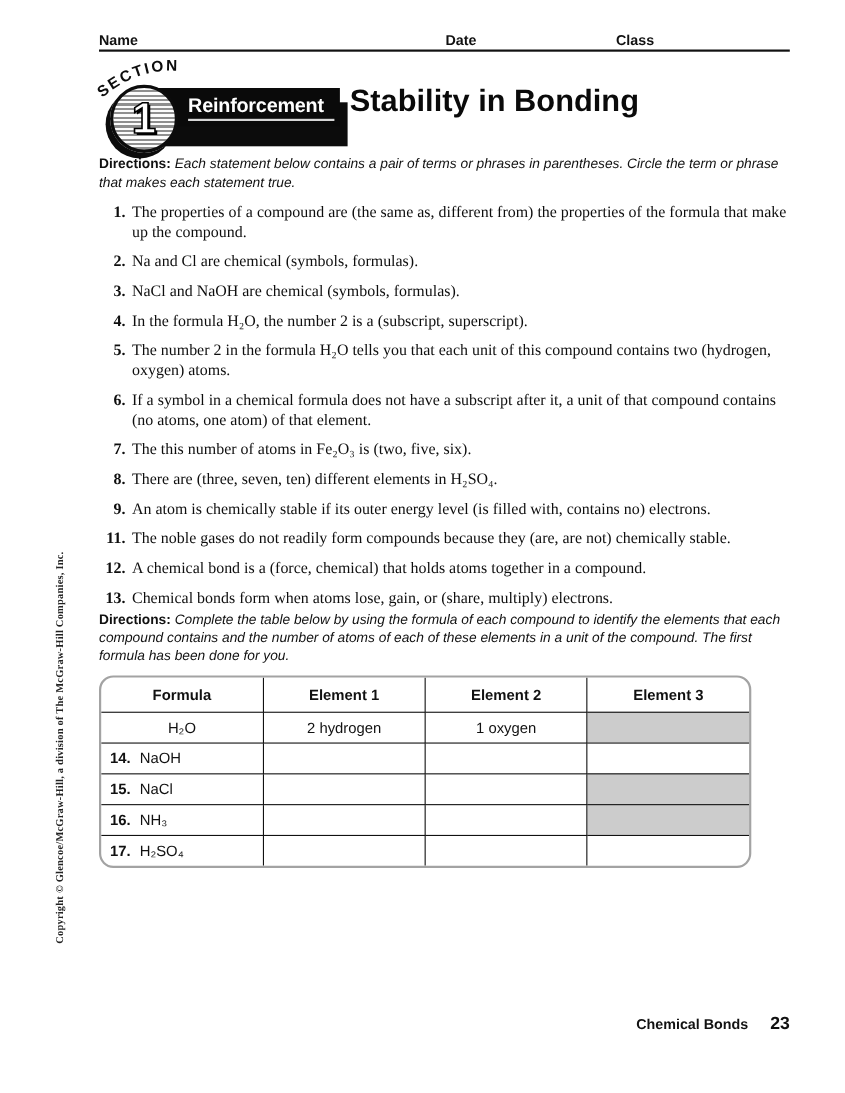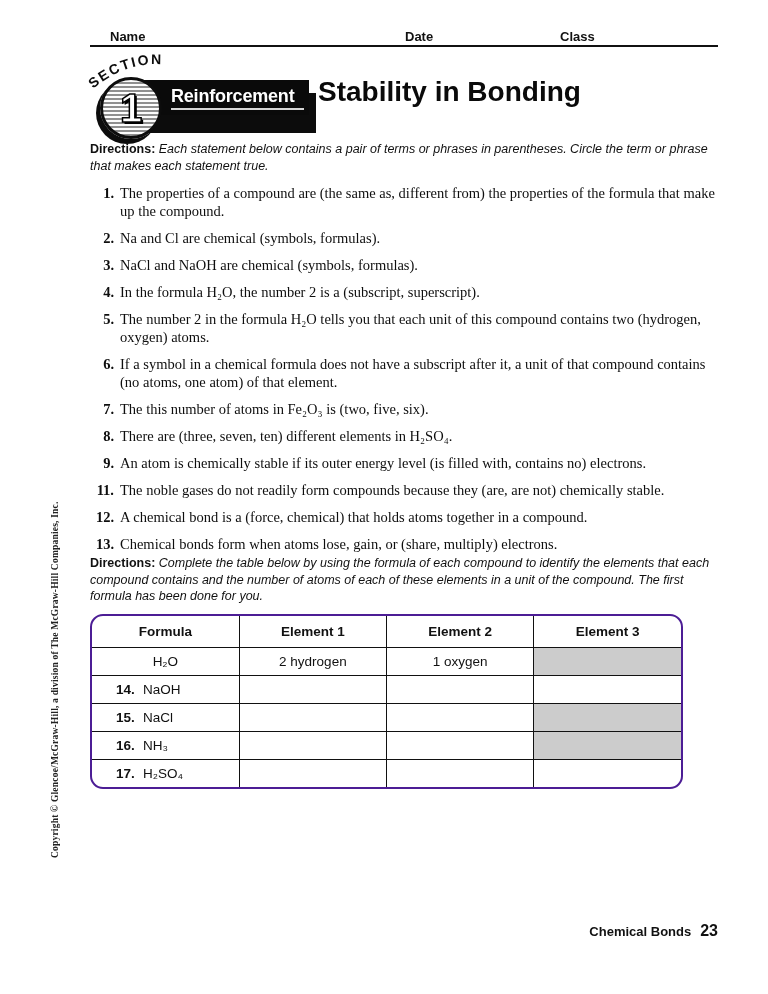--- a/index.html
+++ b/index.html
@@ -3,21 +3,21 @@
 <meta charset="utf-8">
 <style>
   html,body{margin:0;padding:0;}
   body{
     width:768px;height:994px;position:relative;background:#ffffff;
     font-family:"Liberation Sans","DejaVu Sans",sans-serif;color:#111;
     overflow:hidden;
   }
   
   .hdr-label{position:absolute;top:29px;font:bold 13px "Liberation Sans","DejaVu Sans",sans-serif;color:#111;}
-  #hdr-name{left:90px;margin-left:20px;} #hdr-date{left:405px;} #hdr-class{left:560px;}
+  #hdr-name{left:90px;} #hdr-date{left:405px;} #hdr-class{left:560px;}
   .hdr-rule{position:absolute;left:90px;top:45px;width:628px;height:2px;background:#111;}
   
   .badge{position:absolute;left:85px;top:55px;width:235px;height:88px;}
   .badge-shadow{position:absolute;left:53px;top:38px;width:178px;height:40px;background:#0c0c0c;}
   .badge-banner{position:absolute;left:40px;top:25px;width:184px;height:35px;background:#0a0a0a;}
   .badge-banner-label{position:absolute;left:46px;top:6px;color:#fff;font:bold 18px "Liberation Sans","DejaVu Sans",sans-serif;letter-spacing:-0.2px;}
   .badge-banner-rule{position:absolute;left:46px;right:5px;bottom:5px;height:2px;background:#d6d6d6;}
   .badge-circle{
     position:absolute;left:15px;top:22px;width:56px;height:56px;border-radius:50%;
     border:3px solid #0c0c0c;
@@ -36,38 +36,38 @@
   
   .main{position:absolute;left:90px;top:141px;width:628px;}
   .directions{font:italic 12.5px "Liberation Sans","DejaVu Sans",sans-serif;line-height:17px;color:#111;width:625px;}
   .directions b{font-style:normal;font-weight:bold;}
   .stmts{margin-top:9px;}
   .stmt{display:flex;margin-bottom:9px;font:14.5px "Liberation Serif","DejaVu Serif",serif;line-height:18px;color:#0e0e0e;}
   .stmt-num{min-width:24px;text-align:right;font-weight:bold;margin-right:6px;}
   .stmt-text{flex:1;max-width:600px;}
   .dir2{margin-top:2px;line-height:16.5px;}
   
-  .tbl-wrap{margin-top:9px;width:589px;border:2px solid #4c1d95;border-radius:13px;overflow:hidden;background:#fff;}
+  .tbl-wrap{margin-top:9px;width:589px;border:2px solid #a3a3a3;border-radius:13px;overflow:hidden;background:#fff;}
   table{border-collapse:collapse;width:100%;table-layout:fixed;}
   td,th{border:1.3px solid #111;padding:0;font:13.5px "Liberation Sans","DejaVu Sans",sans-serif;color:#111;}
   th{height:31px;font-weight:bold;text-align:center;}
   td{height:27px;}
   tr:first-child th{border-top:none;} tr:last-child td{border-bottom:none;}
   td:first-child,th:first-child{border-left:none;} td:last-child,th:last-child{border-right:none;}
   .cell-center{text-align:center;}
-  .cell-formula{display:flex;align-items:center;padding-left:24px;}
+  .cell-formula{display:flex;align-items:center;padding-left:8px;}
   .cell-formula .row-num{font-weight:bold;width:27px;}
   .shaded{background:#cccccc;}
   
   .sidebar-copyright{
     position:absolute;left:50px;top:858px;transform:rotate(-90deg);transform-origin:0 0;
     white-space:nowrap;font:bold 9.5px "Liberation Serif","DejaVu Serif",serif;color:#222;letter-spacing:0.2px;
   }
   
-  .footer{position:absolute;right:50px;top:922px;display:flex;align-items:baseline;gap:9px;}
+  .footer{position:absolute;right:50px;top:922px;display:flex;align-items:baseline;gap:20px;}
   .footer-chapter{font:bold 13px "Liberation Sans","DejaVu Sans",sans-serif;}
   .footer-page{font:bold 16px "Liberation Sans","DejaVu Sans",sans-serif;}
 </style>
 </head>
 <body>
 
 <div class="hdr-label" id="hdr-name">Name</div>
 <div class="hdr-label" id="hdr-date">Date</div>
 <div class="hdr-label" id="hdr-class">Class</div>
 <div class="hdr-rule"></div>

